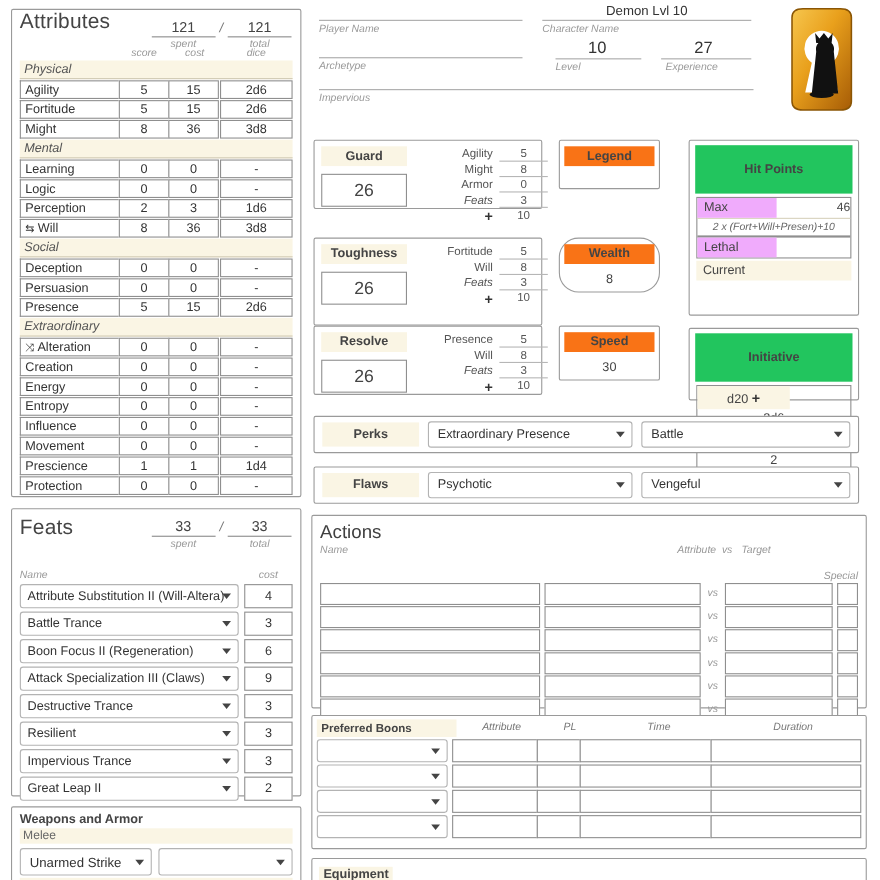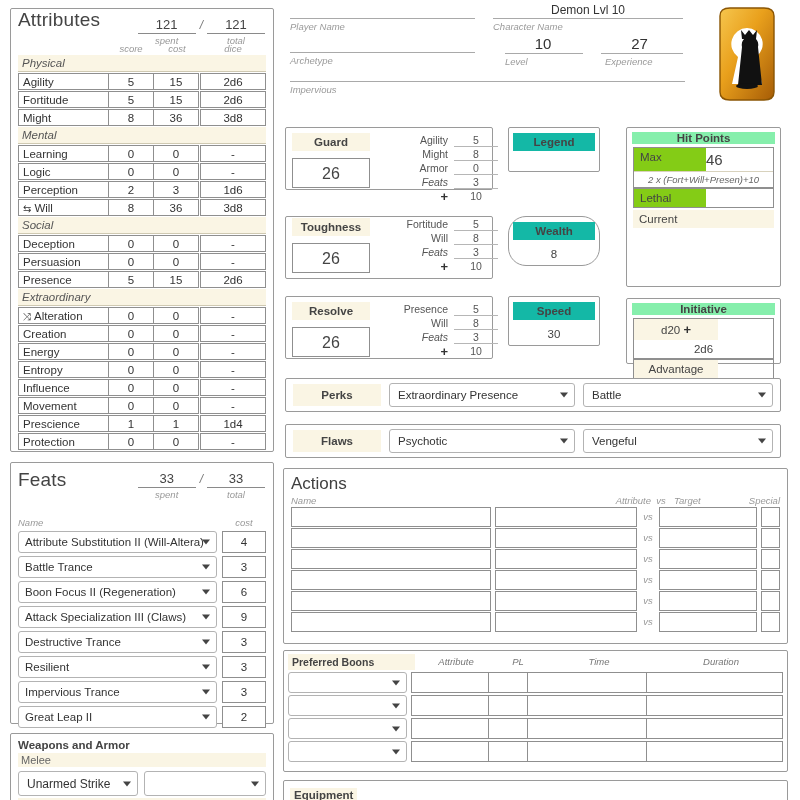--- a/index.html
+++ b/index.html
@@ -114,33 +114,33 @@
   .dr-row { display: flex; align-items: center; justify-content: flex-end; height: 14px; }
   .dr-lbl { font-size: 10.5px; color: #555; text-align: right; width: 72px; }
   .dr-lbl.it { font-style: italic; }
   .dr-num { width: 44px; text-align: center; font-size: 10.5px; color: #555;
             border-bottom: 1px solid #b6b6b6; margin-left: 6px; }
   .dr-num.noline { border-bottom: none; }
   .plus { font-size: 13px; font-weight: bold; color: #333; }
 
   
   .sbox { display: flex; flex-direction: column; align-items: center; padding-top: 5px; }
-  .sbox-name { background: #14b8a6; width: 82px; text-align: center;
+  .sbox-name { background: #f97316; width: 82px; text-align: center;
                font-size: 11.5px; font-weight: bold; color: #444; padding: 3px 0; }
   .sbox-val { margin-top: 8px; font-size: 11.5px; color: #444; }
 
   
   .hp-title, .init-title {
-    background: #86efac; text-align: center; font-size: 11.5px; font-weight: bold;
-    color: #444; padding: 0 0; margin: 4px 5px 0 5px;
+    background: #22c55e; text-align: center; font-size: 11.5px; font-weight: bold;
+    color: #444; padding: 16px 0; margin: 4px 5px 0 5px;
   }
   .hp-frame { margin: 3px 6px 0 6px; border: 1px solid #8f8f8f; }
   .hp-row { display: flex; }
-  .hp-k { background: #84cc16; width: 72px; font-size: 11.5px; color: #444; padding: 3px 6px; }
-  .hp-v { flex: 1; text-align: left; font-size: 15px; color: #444; padding: 3px 0; }
+  .hp-k { background: #f0abfc; width: 72px; font-size: 11.5px; color: #444; padding: 3px 6px; }
+  .hp-v { flex: 1; text-align: right; font-size: 11px; color: #444; padding: 3px 0; }
   .hp-formula { text-align: center; font-size: 9.5px; font-style: italic; color: #666;
                 border-top: 1px solid #d8d2bd; padding: 2px 0; }
   .hp-sep { border-top: 2px solid #8f8f8f; }
   .hp-current { background: #faf5e4; margin: 2px 6px 0 6px; font-size: 11.5px;
                 color: #444; padding: 3px 6px; }
 
   .init-frame { margin: 3px 6px 0 6px; border: 1px solid #8f8f8f; }
   .init-row { display: flex; flex-direction: column; }
   .init-k { background: #faf5e4; width: 84px; text-align: center; font-size: 11.5px;
             color: #444; padding: 3px 0; }
@@ -157,21 +157,21 @@
   .pf-a { width: 186px; } .pf-b { width: 190px; }
 
   
   #actions-panel { left: 283px; top: 468px; width: 505px; height: 176px; padding: 5px 7px; }
   .act-title { font-size: 17px; color: #404040; }
   .act-heads { display: flex; font-size: 9.5px; font-style: italic; color: #999; margin-top: 1px; }
   .ah-name { width: 200px; }
   .ah-attr { width: 196px; text-align: right; }
   .ah-vs   { width: 22px; text-align: center; }
   .ah-tgt  { width: 82px; padding-left: 3px; }
-  .ah-spec { flex: 1; padding-left: 3px; }
+  .ah-spec { flex: 1; padding-left: 3px; margin-top: 23px; }
   .act-row { display: flex; margin-top: 1px; align-items: stretch; }
   .act-cell { border: 1px solid #8f8f8f; background: #fff; height: 20px; }
   .ac-n { width: 200px; }
   .ac-a { width: 142px; margin-left: 4px; }
   .ac-vs { width: 22px; font-size: 9.5px; font-style: italic; color: #999;
            text-align: center; line-height: 20px; border: none; }
   .ac-t { width: 98px; }
   .ac-s { flex: 1; margin-left: 4px; }
 
   
@@ -480,21 +480,21 @@
           <div class="dr-lbl it">Feats</div>
           <div class="dr-num">3</div>
         </div>
         <div class="dr-row">
           <div class="dr-lbl plus">+</div>
           <div class="dr-num noline">10</div>
         </div>
       </div>
   </div>
 
-  <div class="panel def-box" id="def-1" style="left:285px; top:216px; width:208px; height:63px;align-items:flex-end;">
+  <div class="panel def-box" id="def-1" style="left:285px; top:216px; width:208px; height:80px;">
     <div class="def-left">
       <div class="def-name">Toughness</div>
       <div class="def-val">26</div>
     </div>
     <div class="def-right">
         <div class="dr-row">
           <div class="dr-lbl">Fortitude</div>
           <div class="dr-num">5</div>
         </div>
         <div class="dr-row">

